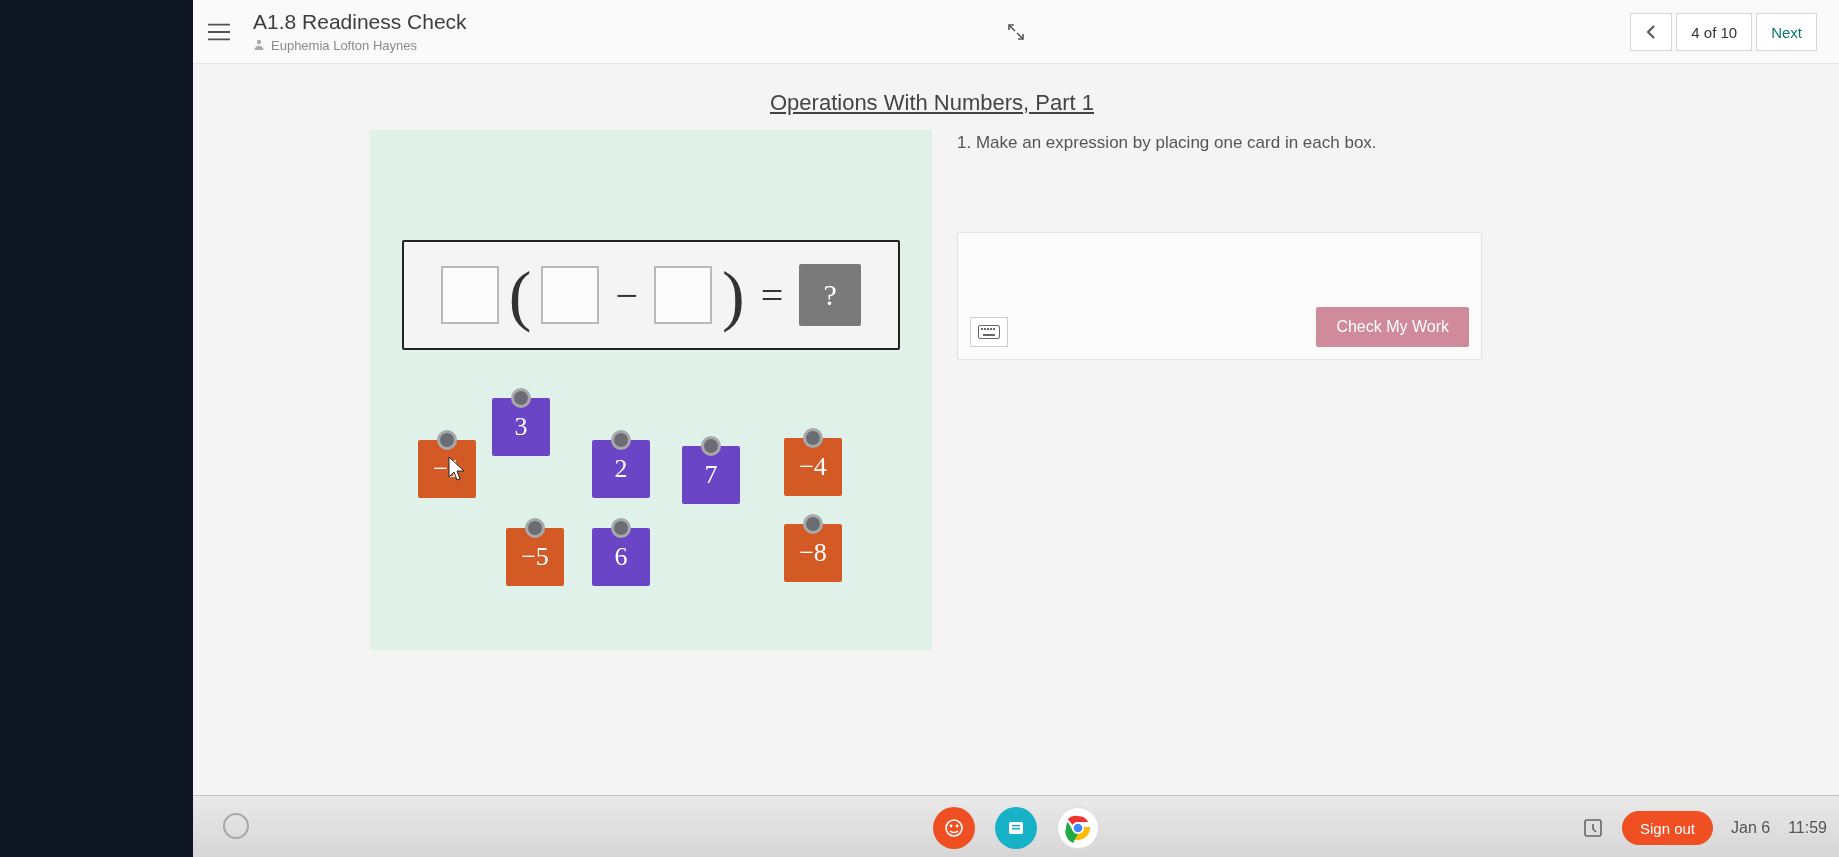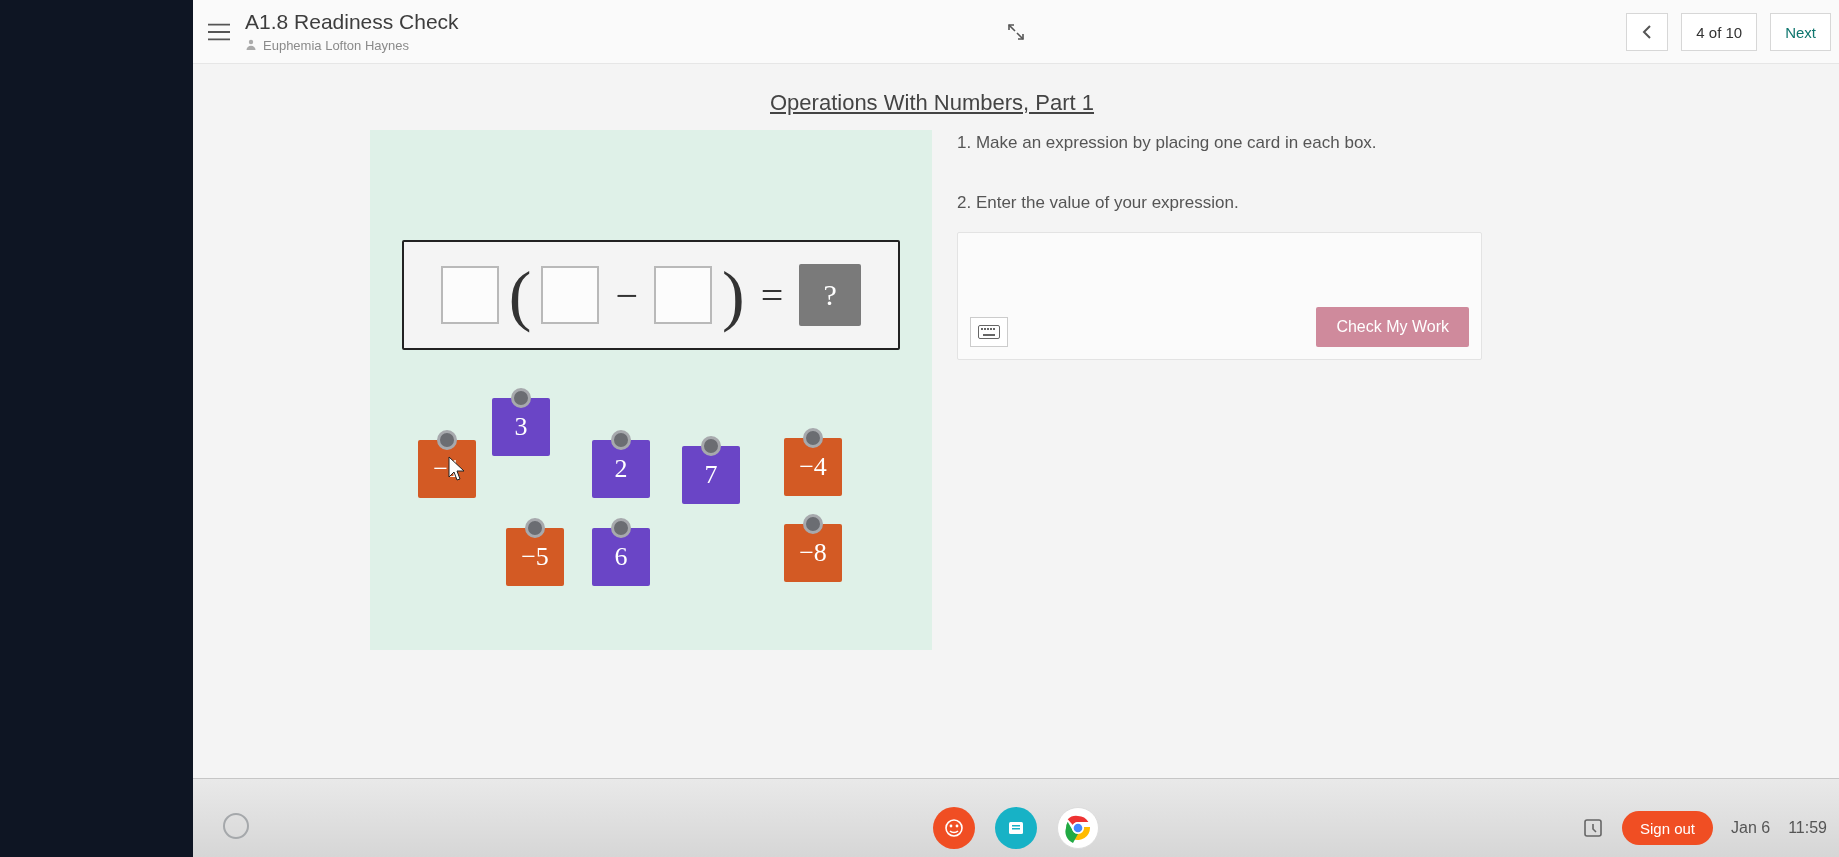--- a/index.html
+++ b/index.html
@@ -18,28 +18,28 @@
     height: 64px;
     background: #fafafa;
     border-bottom: 1px solid #e6e6e6;
     display: flex;
     align-items: center;
   }
   .hamburger {
     width: 52px; height: 52px; display:flex;align-items:center;justify-content:center;cursor:pointer;
   }
   .hamburger svg { width:22px; height:18px; }
-  .titleblock { margin-left: 0; }
+  .titleblock { margin-left: 8px; }
   .titleblock .t1 { font-size: 21px; color:#3d3d3d; font-weight: 400; }
   .titleblock .t2 { font-size: 13px; color:#8a8a8a; margin-top:4px; display:flex; gap:6px;}
   .fs-icon {
     position:absolute; left:50%; top:50%; transform:translate(-50%,-50%);
     width:30px;height:30px;display:flex;align-items:center;justify-content:center;cursor:pointer;
   }
-  .nav-right { position:absolute; right:0; top:0; height:64px; display:flex; align-items:center; gap:13px; padding-right:8px;}
+  .nav-right { position:absolute; right:0; top:0; height:64px; display:flex; align-items:center; gap:4px; padding-right:22px;}
   .nav-btn {
     height:38px; border:1px solid #d7d7d7; background:#fff; color:#0f766e; font-size:15px;
     display:flex;align-items:center;justify-content:center;padding:0 14px; cursor:pointer;
   }
   .nav-btn.sq { width:42px; padding:0; }
   .nav-btn.count { color:#333; }
   
   .page-title {
     position:absolute; left:770px; top:90px; font-size:22px; color:#444;text-decoration:underline;
   }
@@ -93,21 +93,21 @@
   .kbd-btn {
     position:absolute; left:12px; bottom:12px; width:38px;height:30px;
     border:1px solid #ccc; background:#fff; display:flex;align-items:center;justify-content:center;cursor:pointer;
   }
   .check-btn {
     position:absolute; right:12px; bottom:12px; height:40px; padding:0 20px;
     background:#cf8a9c; color:#fff; font-size:16px; border:none; border-radius:2px;margin-left:16px;
   }
   
   .shelf {
-    position:absolute; left:193px; right:0; bottom:0; height:79px;
+    position:absolute; left:193px; right:0; bottom:0; height:62px;
     background:linear-gradient(#e9e9e9 0%, #d6d6d6 100%);
     border-top:1px solid #c6c6c6;
   }
   .launcher {
     position:absolute; left:30px; bottom:18px; width:26px;height:26px;
     border:2px solid #a5a8ab; border-radius:50%;
   }
   .shelf-apps {
     position:absolute; left:50%; bottom:8px; transform:translateX(-50%);
     display:flex; gap:20px;
@@ -217,21 +217,20 @@
 
     <div class="mouse-cursor" style="left:78px;top:326px;">
       <svg viewBox="0 0 18 26">
           <path d="M1 1l0 20 5-5 3 8 3-1-3-8 7 0z" fill="#fff" stroke="#222" stroke-width="1"></path>
         </svg>
     </div>
   </div>
 
   <div class="instr">
     <p>1. Make an expression by placing one card in each box.</p>
-    <p>2. Enter the value of your expression.</p>
   </div>
 
   <div class="answer-box">
     <div class="kbd-btn">
       <svg width="22" height="14" viewBox="0 0 22 14">
           <rect x="0.5" y="0.5" width="21" height="13" rx="1.5" fill="none" stroke="#666"></rect>
           <rect x="3" y="3" width="2" height="2" fill="#666"></rect>
           <rect x="6" y="3" width="2" height="2" fill="#666"></rect>
           <rect x="9" y="3" width="2" height="2" fill="#666"></rect>
           <rect x="12" y="3" width="2" height="2" fill="#666"></rect>

